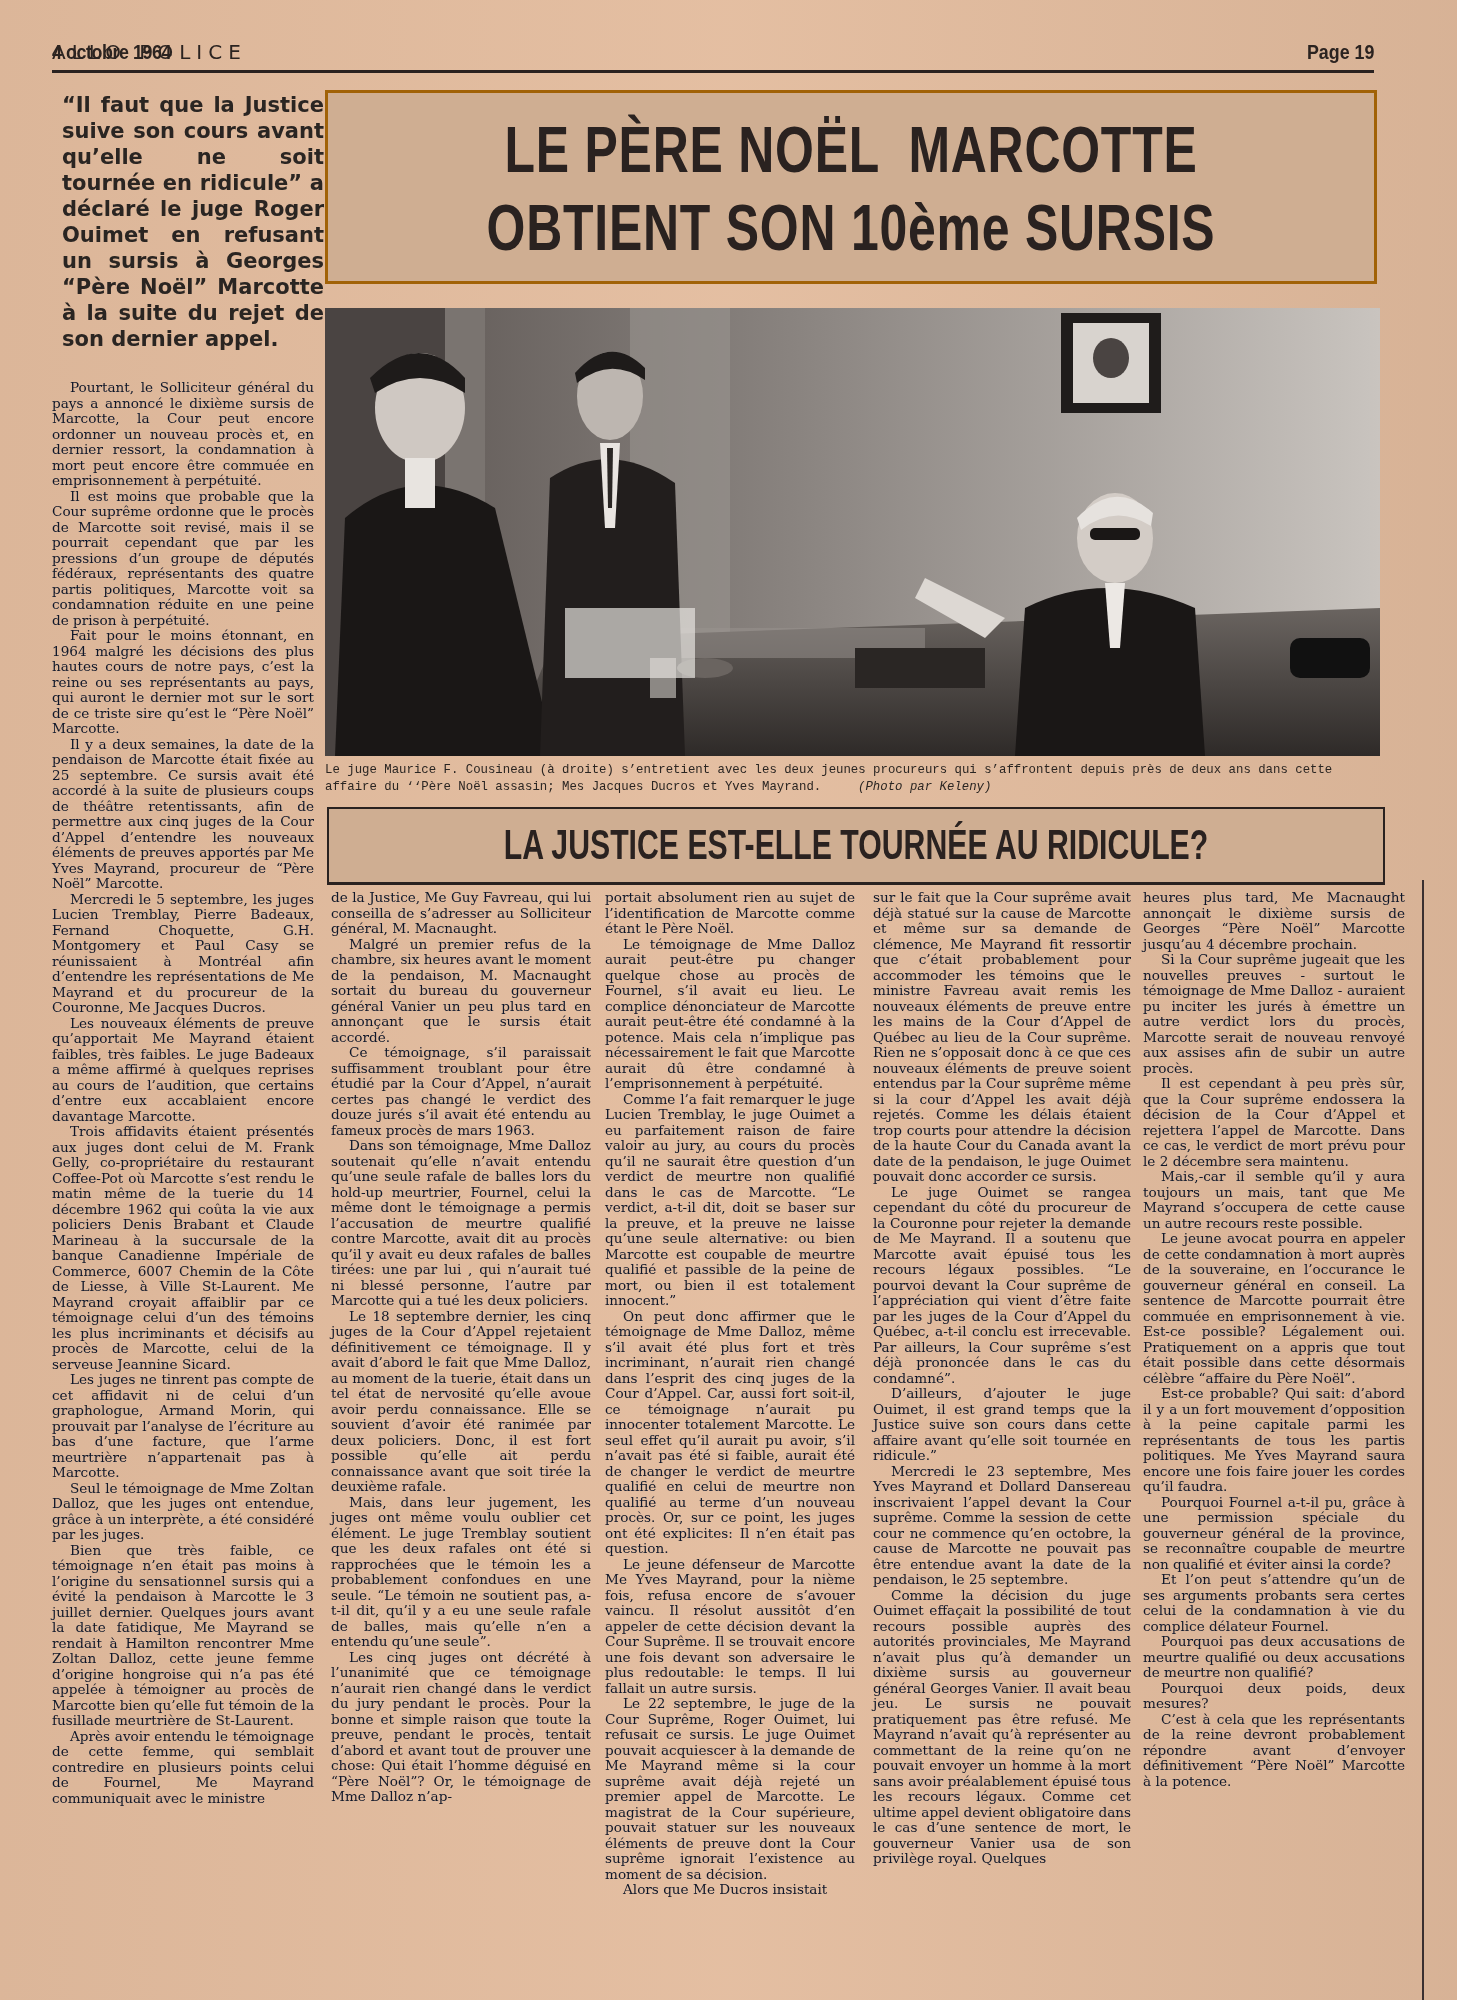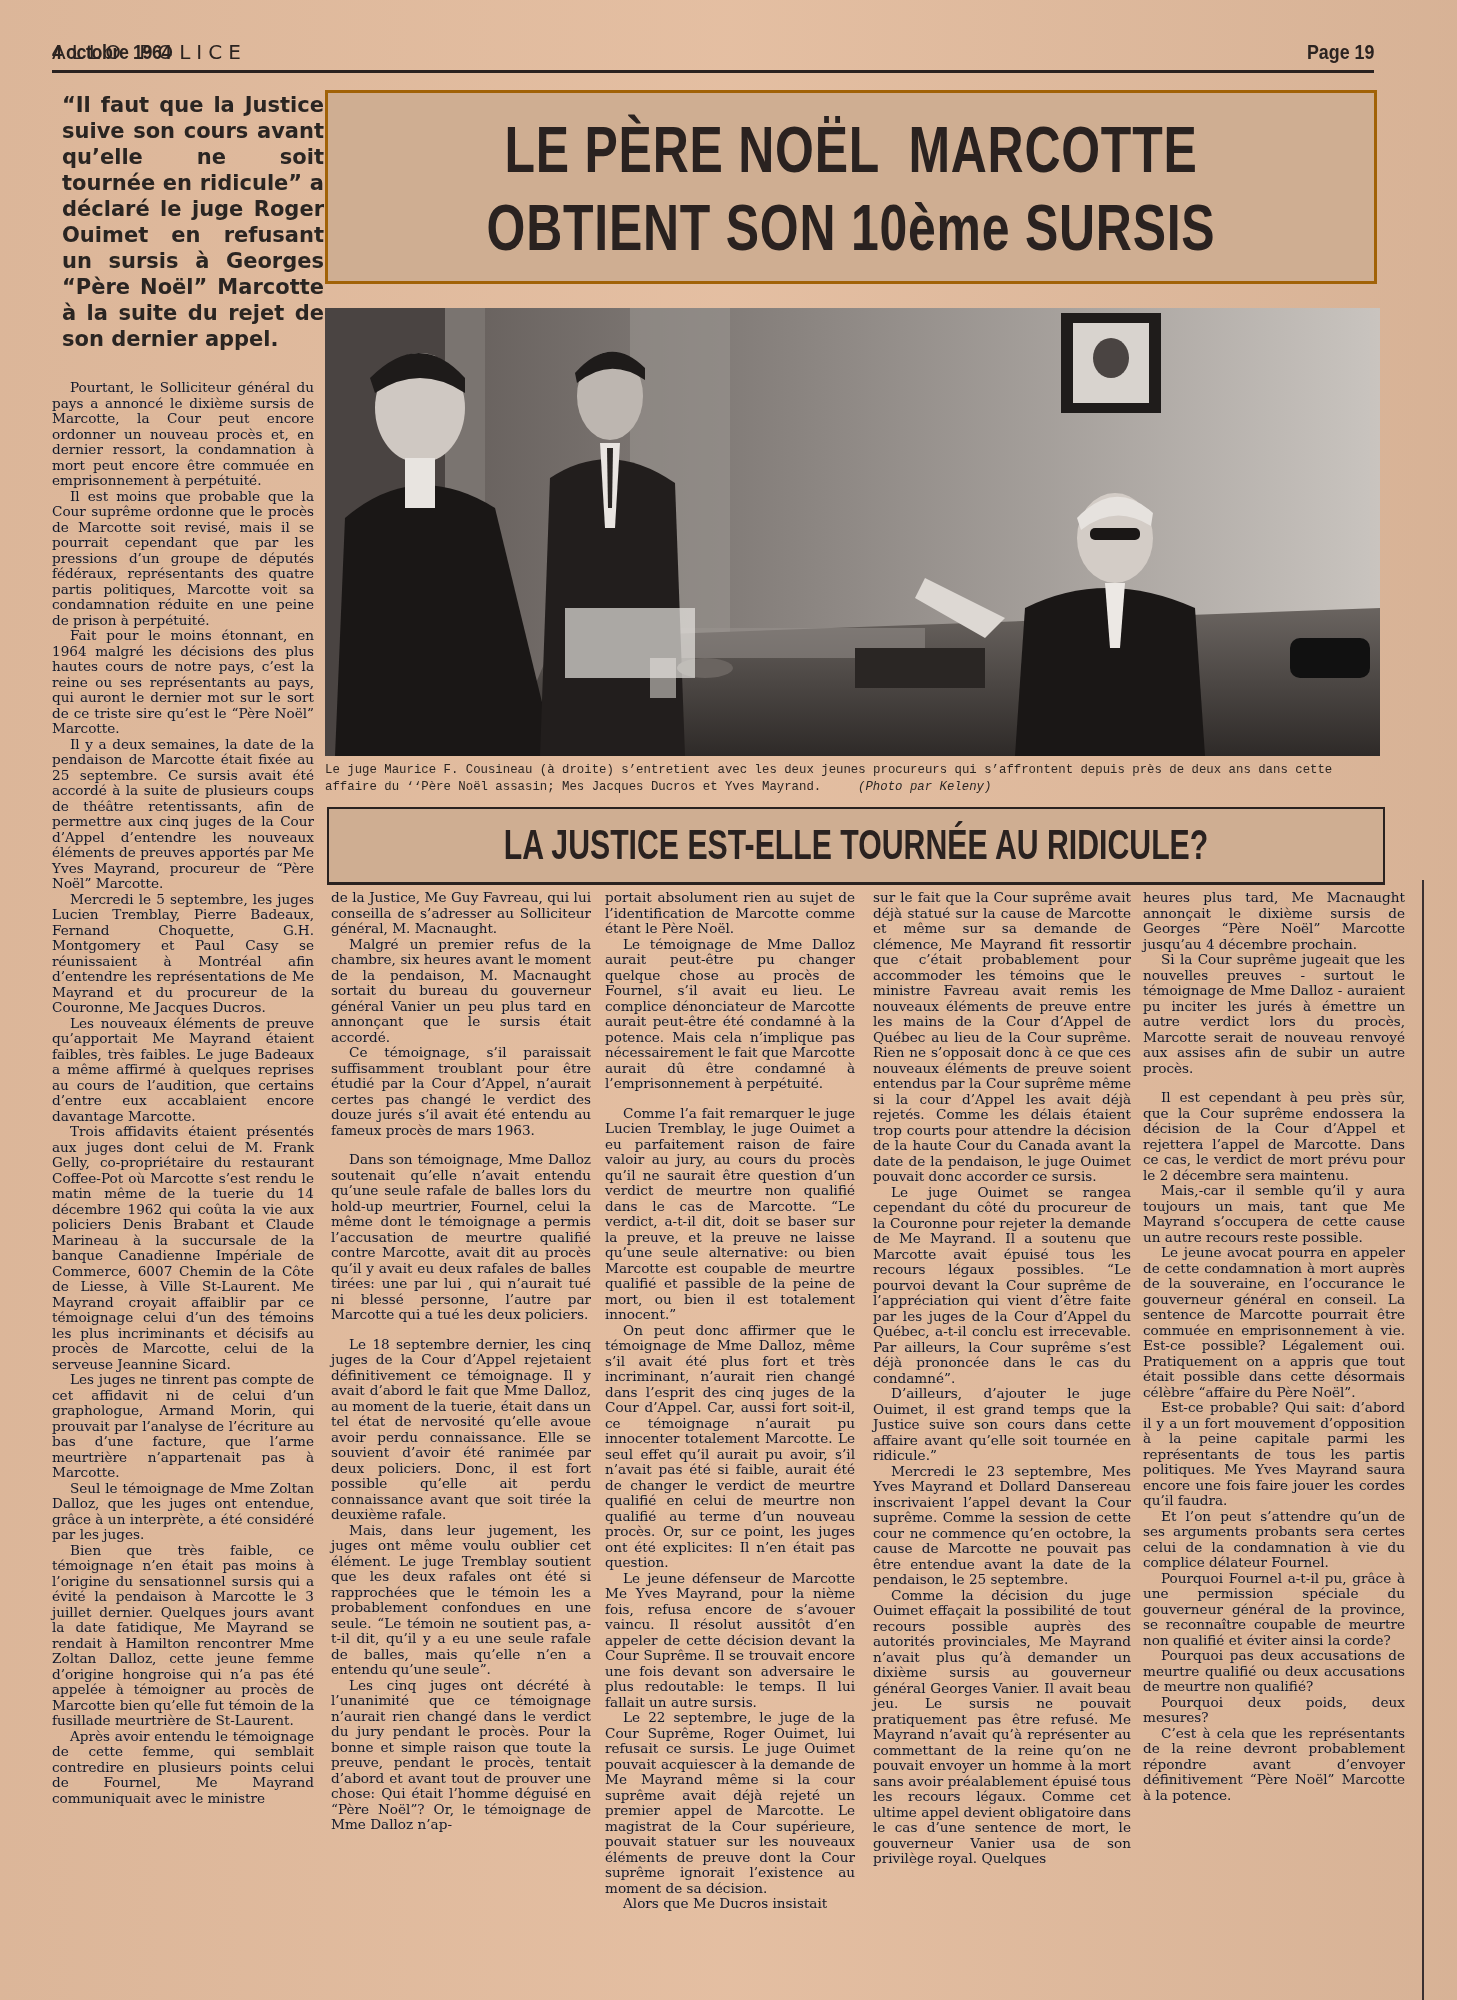--- a/index.html
+++ b/index.html
@@ -15,21 +15,21 @@
   .mh-date { position:absolute; left:0; top:2px; font-family:"Liberation Sans", sans-serif; font-weight:bold; font-size:21px; letter-spacing:-0.5px; transform:scaleX(0.85); transform-origin:left; }
   .mh-title { position:absolute; left:0; right:0; top:2px; text-align:left; font-family:"DejaVu Sans", sans-serif; font-size:20px; letter-spacing:6px; }
   .mh-page { position:absolute; right:0; top:2px; font-family:"Liberation Sans", sans-serif; font-weight:bold; font-size:21px; transform:scaleX(0.85); transform-origin:right; }
   .mh-rule { position:absolute; left:52px; top:70px; width:1322px; height:3px; background:#2a2220; }
 
   .lead { position:absolute; left:50px; top:92px; width:262px; font-family:"DejaVu Sans", sans-serif; font-weight:bold; font-size:21px; line-height:26px; text-align:justify; color:#2a2522;margin-left:12px; }
   .lead::first-line { }
 
   .col { position:absolute; font-family:"DejaVu Serif", serif; font-size:13.6px; line-height:15.5px; text-align:justify; color:#0f172a; }
   .col p { margin:0 0 0 0; text-indent:18px; }
-  .col p.gap { margin-top:14px; }
+  .col p.gap { }
 
   .headline-box { position:absolute; left:325px; top:90px; width:1052px; height:194px; border:3px solid #a16207; background:#cfae92; box-sizing:border-box; }
   .headline { position:absolute; left:0; right:0; text-align:center; font-family:"Liberation Sans", sans-serif; font-weight:bold; font-size:64px; letter-spacing:1px; color:#2a2220; transform:scaleX(0.78); }
   .hl1 { top:20px; }
   .hl2 { top:98px; }
 
   .photo { position:absolute; left:325px; top:308px; width:1055px; height:448px; background:#3a3432; overflow:hidden; }
   .caption { position:absolute; left:325px; top:762px; width:1060px; font-family:"Liberation Mono", monospace; font-size:12.6px; line-height:17px; color:#2a2522; transform:scaleX(0.98); transform-origin:left; }
   .caption .credit { font-style:italic; margin-left:30px; }
 
@@ -157,20 +157,20 @@
   <p>Comme la décision du juge Ouimet effaçait la possibilité de tout recours possible auprès des autorités provinciales, Me Mayrand n’avait plus qu’à demander un dixième sursis au gouverneur général Georges Vanier. Il avait beau jeu. Le sursis ne pouvait pratiquement pas être refusé. Me Mayrand n’avait qu’à représenter au commettant de la reine qu’on ne pouvait envoyer un homme à la mort sans avoir préalablement épuisé tous les recours légaux. Comme cet ultime appel devient obligatoire dans le cas d’une sentence de mort, le gouverneur Vanier usa de son privilège royal. Quelques</p>
 </div>
 
 <div class="col" style="left:1143px; top:890px; width:262px;">
   <p style="text-indent:0">heures plus tard, Me Macnaught annonçait le dixième sursis de Georges “Père Noël” Marcotte jusqu’au 4 décembre prochain.</p>
   <p>Si la Cour suprême jugeait que les nouvelles preuves - surtout le témoignage de Mme Dalloz - auraient pu inciter les jurés à émettre un autre verdict lors du procès, Marcotte serait de nouveau renvoyé aux assises afin de subir un autre procès.</p>
   <p class="gap">Il est cependant à peu près sûr, que la Cour suprême endossera la décision de la Cour d’Appel et rejettera l’appel de Marcotte. Dans ce cas, le verdict de mort prévu pour le 2 décembre sera maintenu.</p>
   <p>Mais,-car il semble qu’il y aura toujours un mais, tant que Me Mayrand s’occupera de cette cause un autre recours reste possible.</p>
   <p>Le jeune avocat pourra en appeler de cette condamnation à mort auprès de la souveraine, en l’occurance le gouverneur général en conseil. La sentence de Marcotte pourrait être commuée en emprisonnement à vie. Est-ce possible? Légalement oui. Pratiquement on a appris que tout était possible dans cette désormais célèbre “affaire du Père Noël”.</p>
   <p>Est-ce probable? Qui sait: d’abord il y a un fort mouvement d’opposition à la peine capitale parmi les représentants de tous les partis politiques. Me Yves Mayrand saura encore une fois faire jouer les cordes qu’il faudra.</p>
+  <p>Pourquoi Fournel a-t-il pu, grâce à une permission spéciale du gouverneur général de la province, se reconnaître coupable de meurtre non qualifié et éviter ainsi la corde?</p>
   <p>Et l’on peut s’attendre qu’un de ses arguments probants sera certes celui de la condamnation à vie du complice délateur Fournel.</p>
-  <p>Pourquoi Fournel a-t-il pu, grâce à une permission spéciale du gouverneur général de la province, se reconnaître coupable de meurtre non qualifié et éviter ainsi la corde?</p>
   <p>Pourquoi pas deux accusations de meurtre qualifié ou deux accusations de meurtre non qualifié?</p>
   <p>Pourquoi deux poids, deux mesures?</p>
   <p>C’est à cela que les représentants de la reine devront probablement répondre avant d’envoyer définitivement “Père Noël” Marcotte à la potence.</p>
 </div>
 
 <div class="right-rule"></div>
 
 </body></html>

